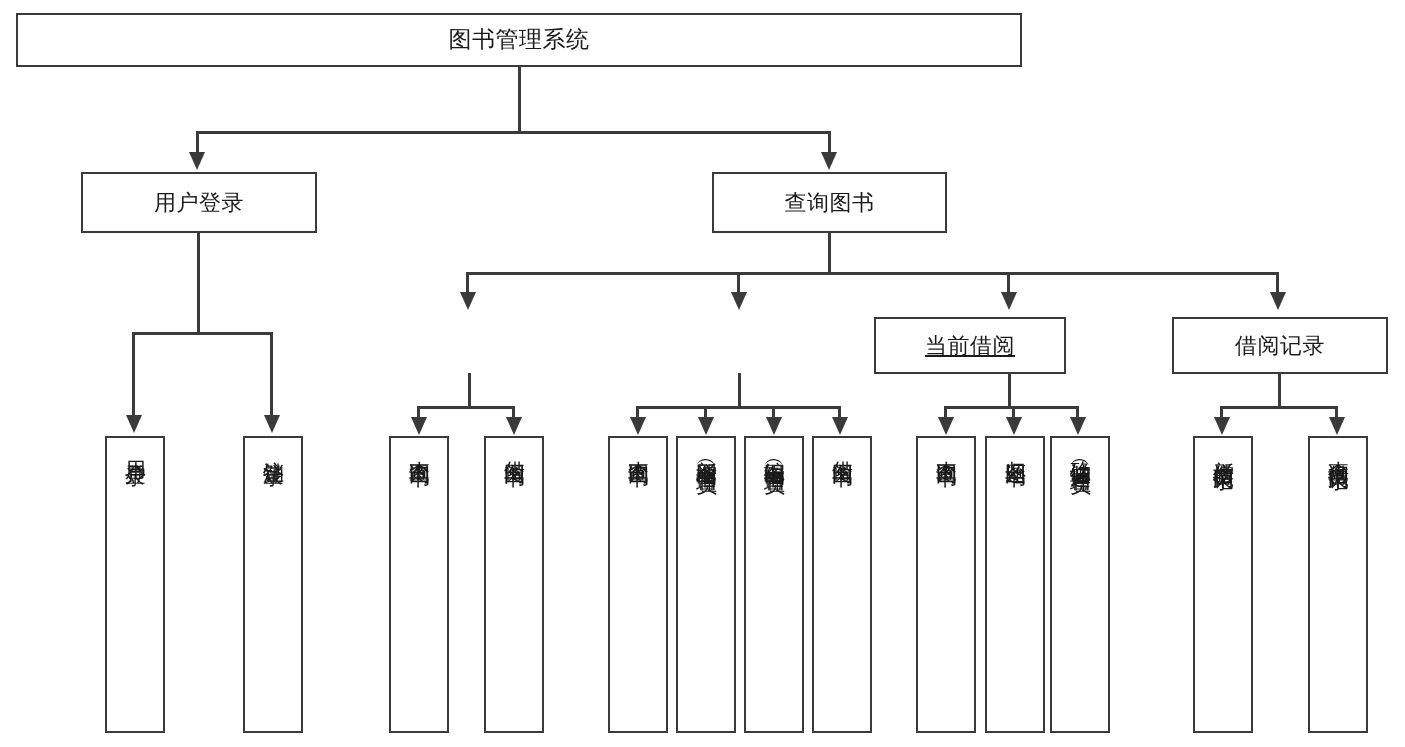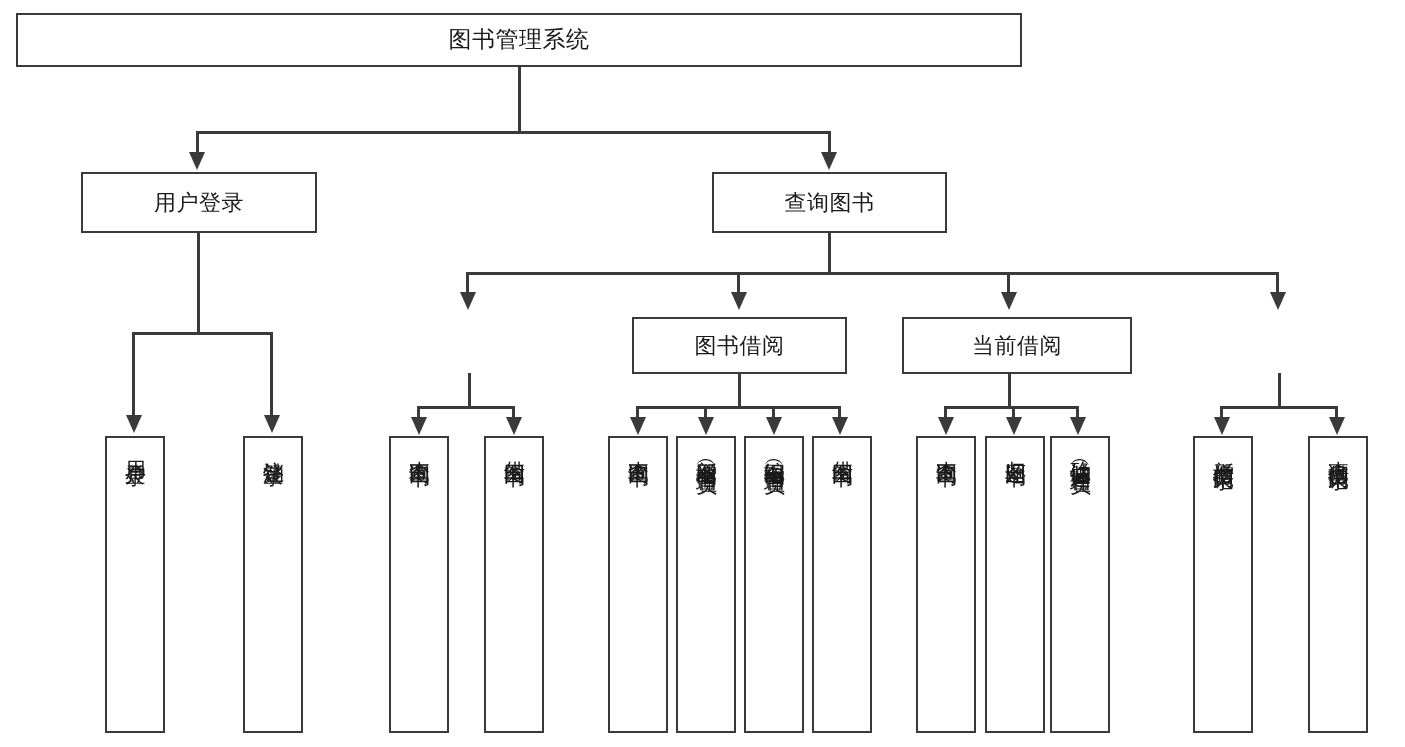--- a/index.html
+++ b/index.html
@@ -156,25 +156,25 @@
     <span class="label">图书管理系统</span>
   </div>
 
   <div class="node h" style="left:81px; top:172px; width:236px; height:61px;">
     <span class="label">用户登录</span>
   </div>
   <div class="node h" style="left:712px; top:172px; width:235px; height:61px;">
     <span class="label">查询图书</span>
   </div>
 
-  <div class="node h" style="left:632px; top:317px; width:215px; height:57px;">
-    <span class="label">图书借阅</span>
-  </div>
-  <div class="node h" style="left:902px; top:317px; width:230px; height:57px;">
+  <div class="node h" style="left:874px; top:317px; width:192px; height:57px;text-decoration:underline;">
     <span class="label">当前借阅</span>
+  </div>
+  <div class="node h" style="left:1172px; top:317px; width:216px; height:57px;">
+    <span class="label">借阅记录</span>
   </div>
 
   <div class="node v" style="left:105px; top:436px; width:60px; height:297px;">
     <span class="label">用户登录</span>
   </div>
   <div class="node v" style="left:243px; top:436px; width:60px; height:297px;">
     <span class="label">注销登录</span>
   </div>
 
   <div class="node v" style="left:389px; top:436px; width:60px; height:297px;">

